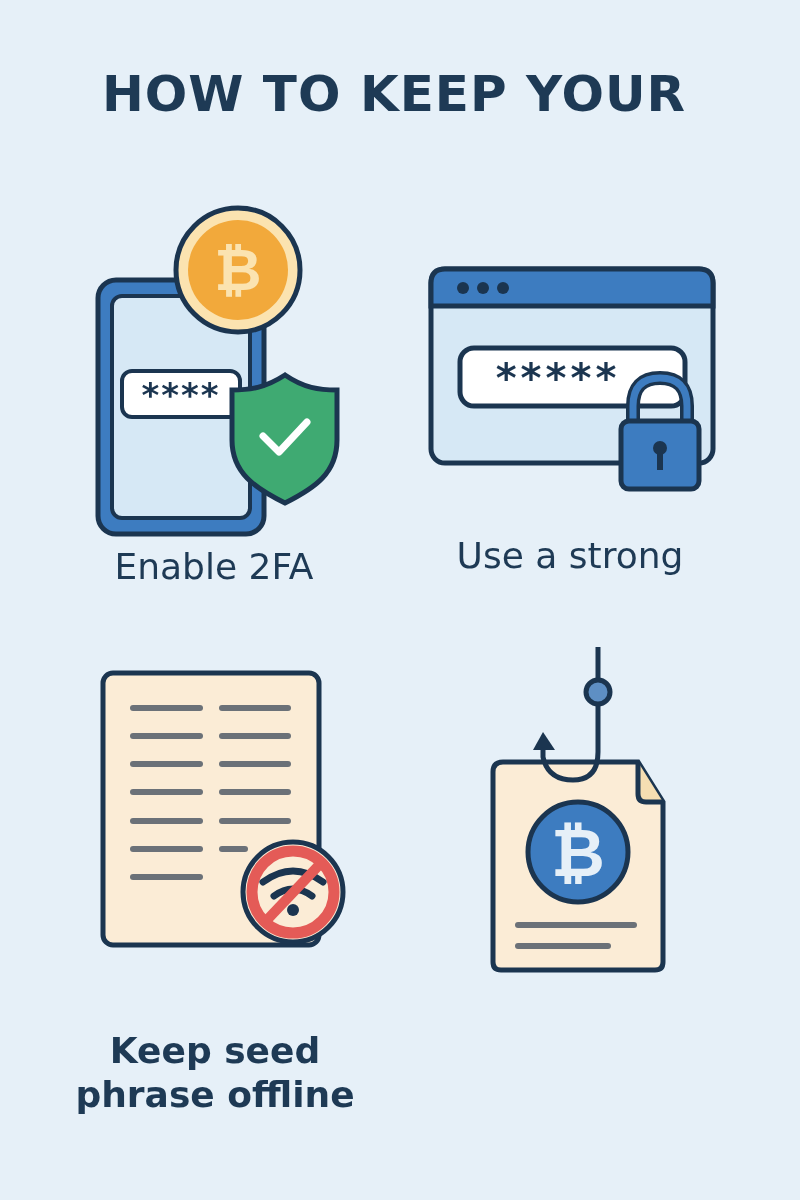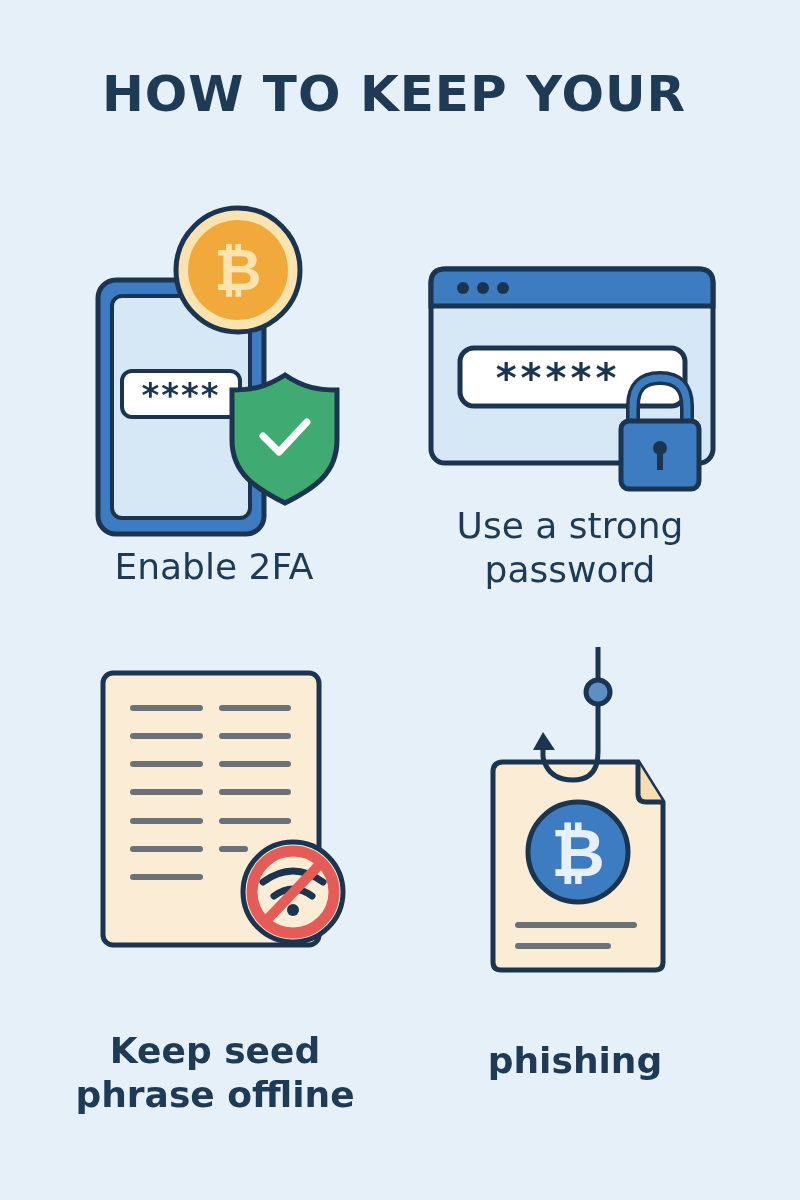--- a/index.html
+++ b/index.html
@@ -62,23 +62,22 @@
     <circle cx="75" cy="22" r="6" fill="#1b3550"></circle>
     <rect x="32" y="82" width="225" height="58" rx="14" fill="#ffffff" stroke="#1b3550" stroke-width="5"></rect>
     <text x="130" y="126" text-anchor="middle" font-family="DejaVu Sans, sans-serif" font-weight="bold" font-size="40" fill="#1b3550" letter-spacing="4">*****</text>
 
     <path d="M205 160 L205 140 Q205 112 232 112 Q259 112 259 140 L259 160" fill="none" stroke="#1b3550" stroke-width="14"></path>
     <path d="M205 160 L205 140 Q205 112 232 112 Q259 112 259 140 L259 160" fill="none" stroke="#3d7cc0" stroke-width="7"></path>
     <rect x="193" y="155" width="78" height="68" rx="8" fill="#3d7cc0" stroke="#1b3550" stroke-width="5"></rect>
     <circle cx="232" cy="182" r="7" fill="#1b3550"></circle>
     <rect x="229" y="184" width="6" height="20" fill="#1b3550"></rect>
   </svg>
-  <div class="label" style="left:420px;top:504px;width:300px">
+  <div class="label" style="left:420px;top:534px;width:300px">
     <span>Use a strong</span>
-    <span>password</span>
   </div>
 </div>
 
 <div class="tile">
   <svg style="left:100px;top:670px" width="250" height="280" viewBox="0 0 250 280">
     <rect x="3" y="3" width="216" height="272" rx="10" fill="#fbecd6" stroke="#1b3550" stroke-width="5"></rect>
     <g stroke="#6b7178" stroke-width="6" stroke-linecap="round">
       <line x1="33" y1="38" x2="100" y2="38"></line>
         <line x1="122" y1="38" x2="188" y2="38"></line>
       <line x1="33" y1="66" x2="100" y2="66"></line>
@@ -119,15 +118,14 @@
     <circle cx="110" cy="50" r="12" fill="#5e8fc4" stroke="#1b3550" stroke-width="5"></circle>
     <path d="M110 110 Q110 138 85 138 Q60 138 55 115 L55 100" fill="none" stroke="#1b3550" stroke-width="5"></path>
     <path d="M45 108 L55 90 L67 108 Z" fill="#1b3550"></path>
 
     <circle cx="90" cy="210" r="50" fill="#3d7cc0" stroke="#1b3550" stroke-width="5"></circle>
     <text x="90" y="234" text-anchor="middle" font-family="DejaVu Sans, sans-serif" font-weight="bold" font-size="66" fill="#e6f0f8">₿</text>
     <line x1="30" y1="283" x2="146" y2="283" stroke="#6b7178" stroke-width="6" stroke-linecap="round"></line>
     <line x1="30" y1="304" x2="120" y2="304" stroke="#6b7178" stroke-width="6" stroke-linecap="round"></line>
   </svg>
   <div class="label bold" style="left:440px;top:995px;width:270px">
-    <span>phishing</span>
   </div>
 </div>
 
 </body></html>

